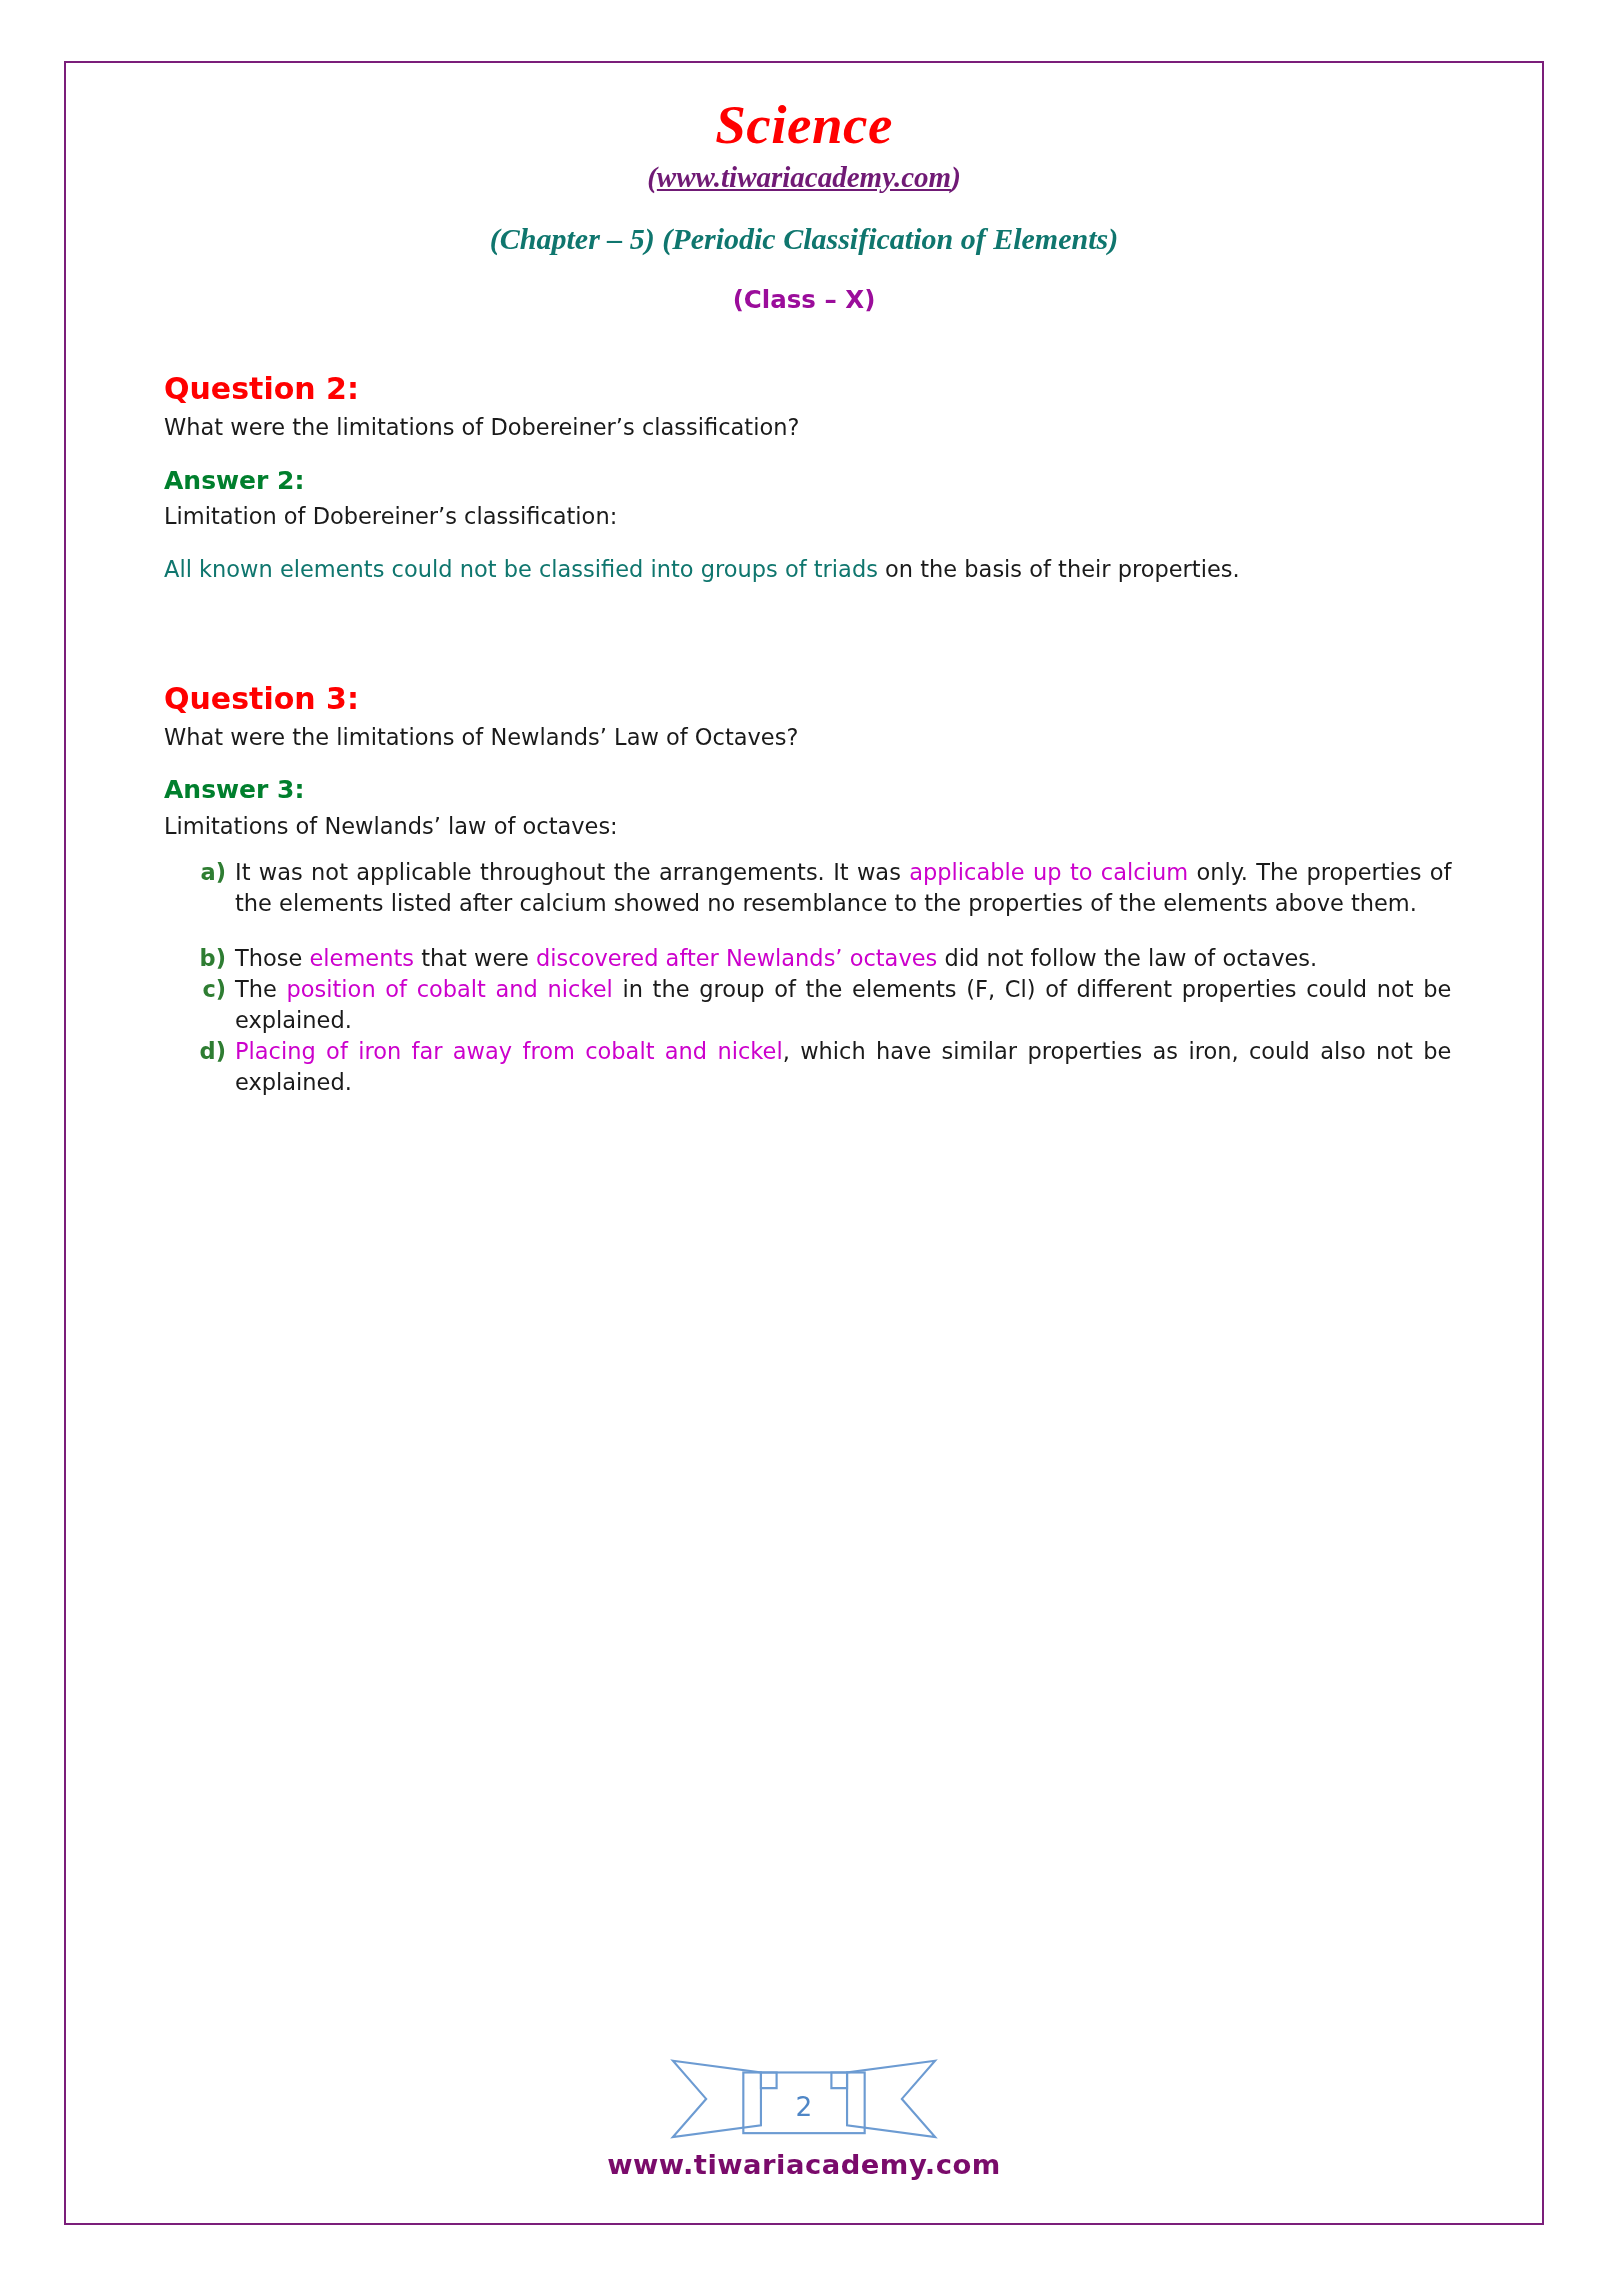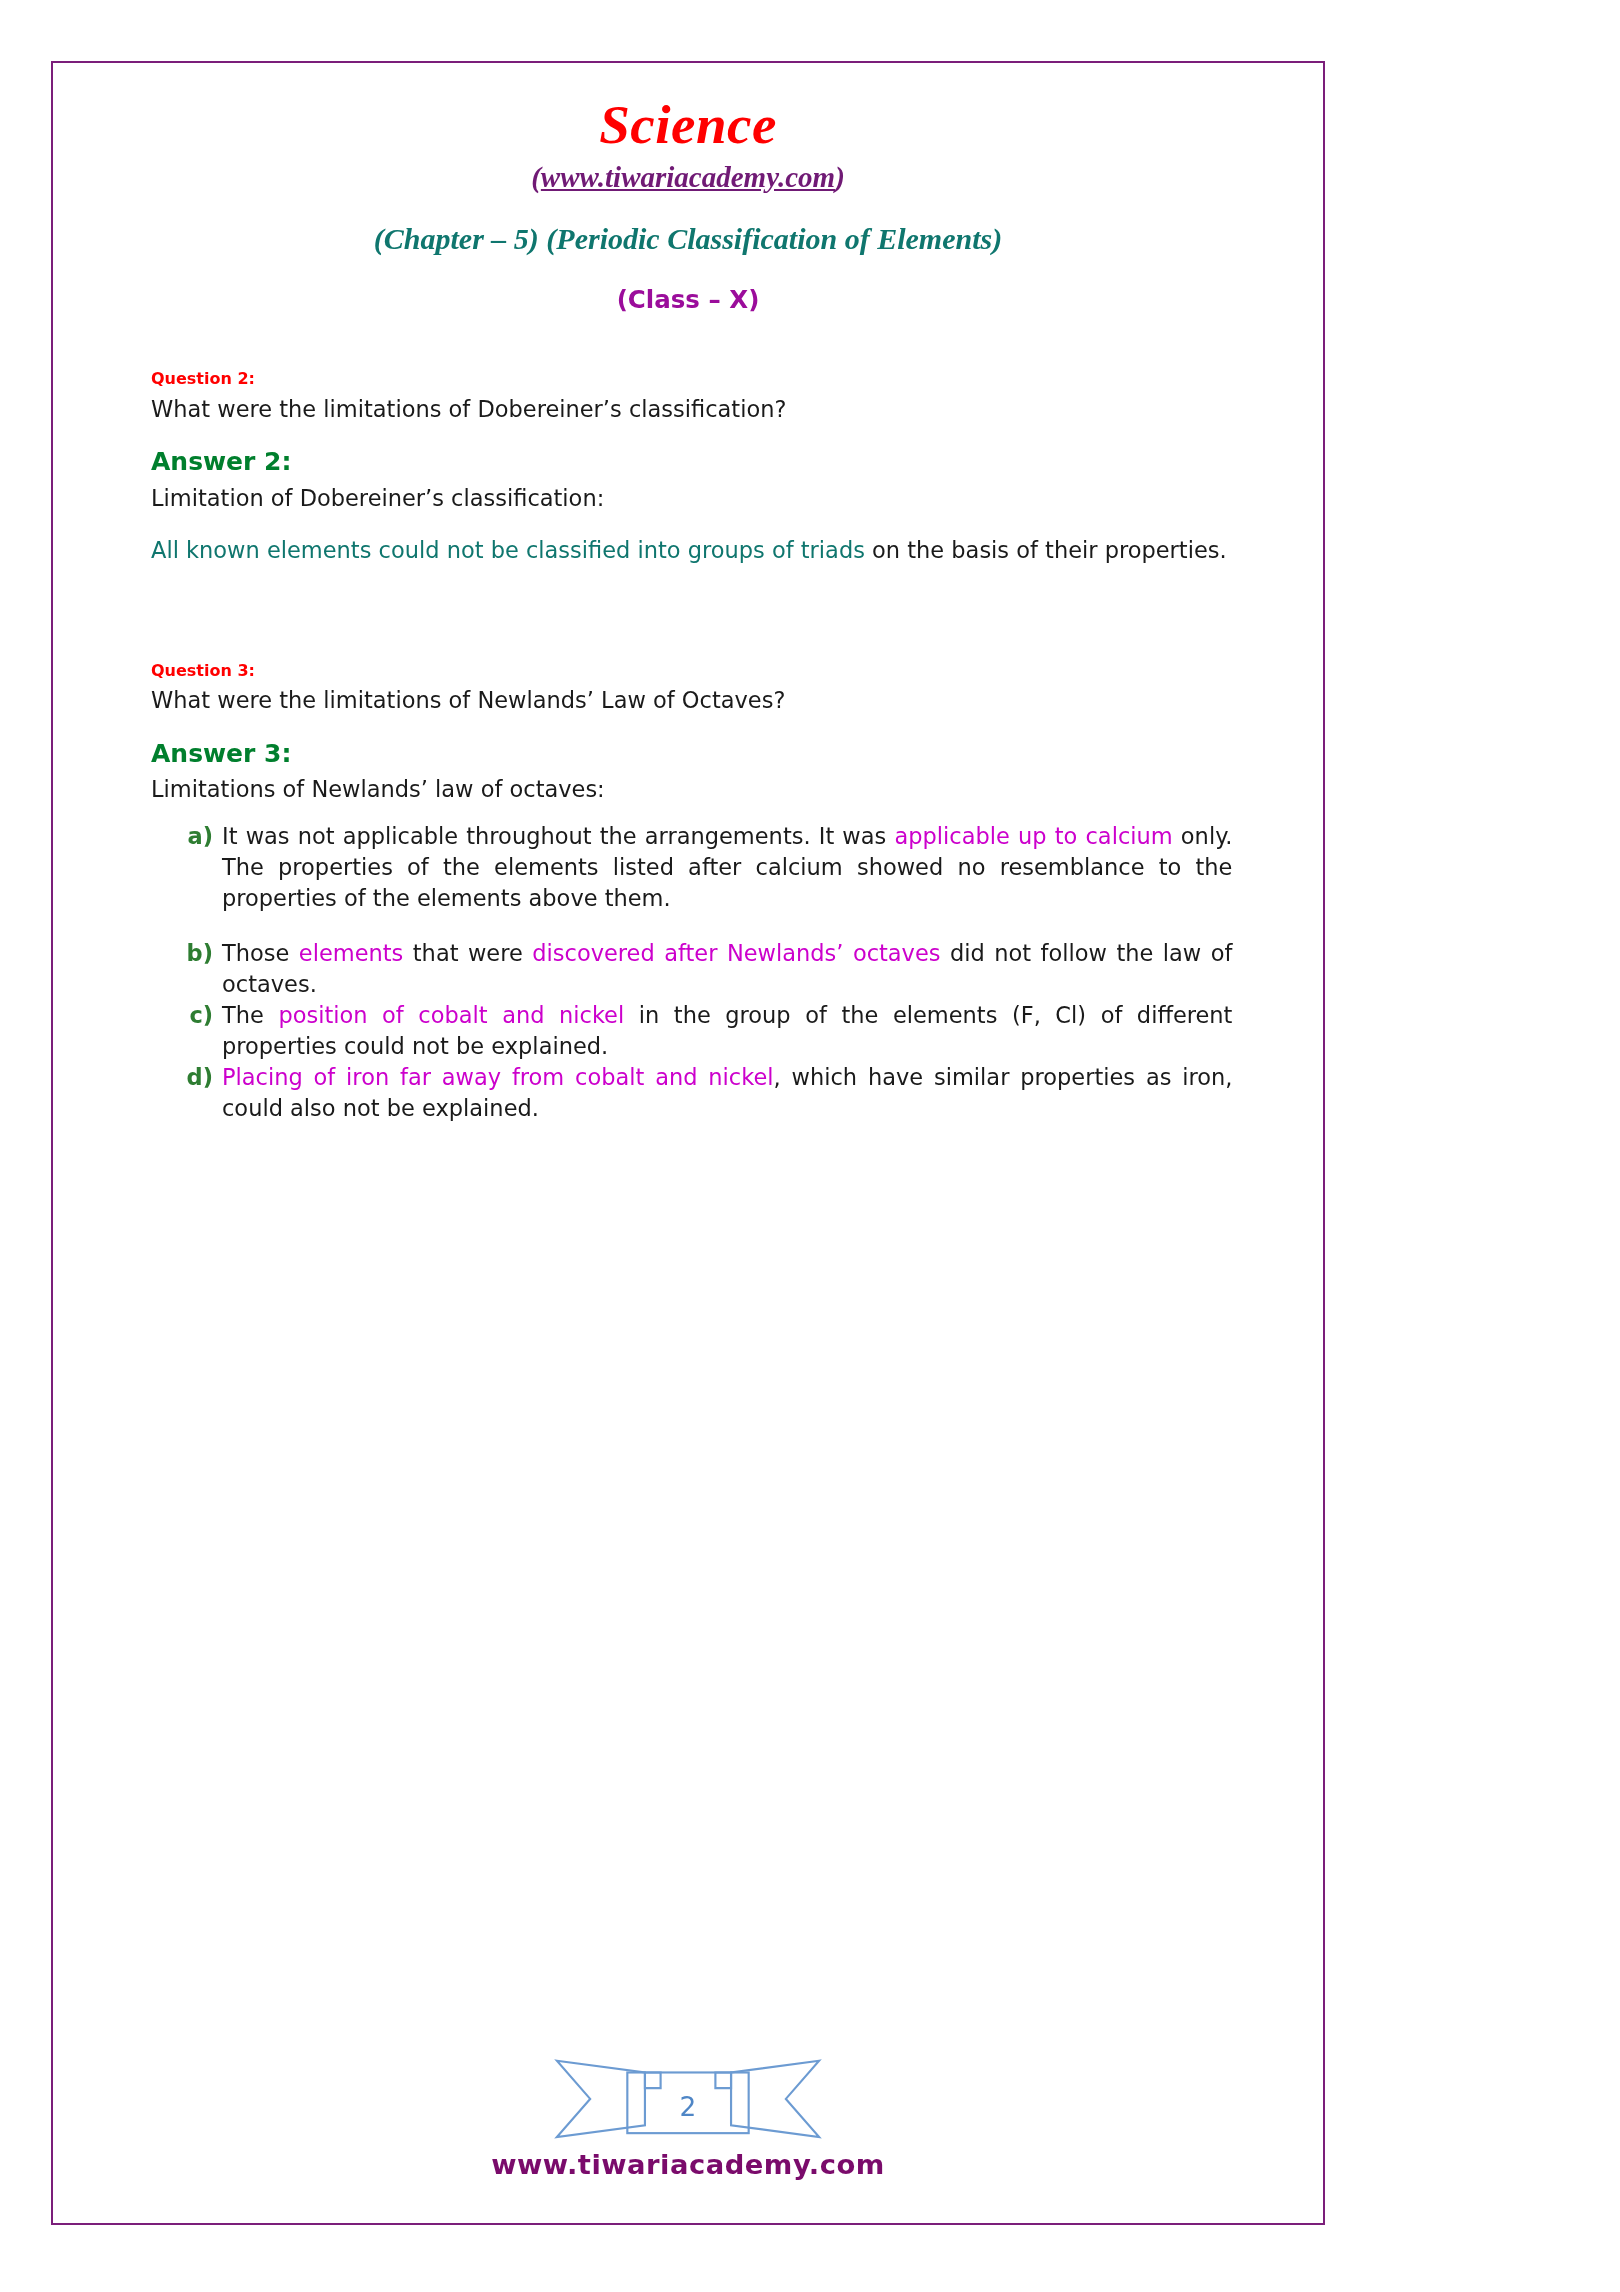--- a/index.html
+++ b/index.html
@@ -11,23 +11,23 @@
     width: 1620px;
     height: 2293px;
     font-family: "DejaVu Sans", sans-serif;
     position: relative;
     overflow: hidden;
   }
 
   
   .page-frame {
     position: absolute;
-    left: 51px;
+    left: 64px;
     top: 61px;
-    width: 1274px;
+    width: 1480px;
     height: 2164px;
     border: 2.9px solid #7B1E7A;
     box-sizing: border-box;
     background: #ffffff;
   }
 
   .page-inner {
     position: absolute;
     left: 0;
     top: 0;
@@ -82,21 +82,21 @@
   }
 
   
   .content {
     margin-top: 55px;
     padding-left: 29px;
     padding-right: 21.6px;
   }
 
   .q-head {
-    font-size: 16px;
+    font-size: 30px;
     font-weight: bold;
     color: #FF0000;
     margin: 0 0 3.9px 0;
     line-height: 1.3;
   }
   .a-head {
     font-size: 25px;
     font-weight: bold;
     color: #007F2D;
     margin: 0 0 3.9px 0;

